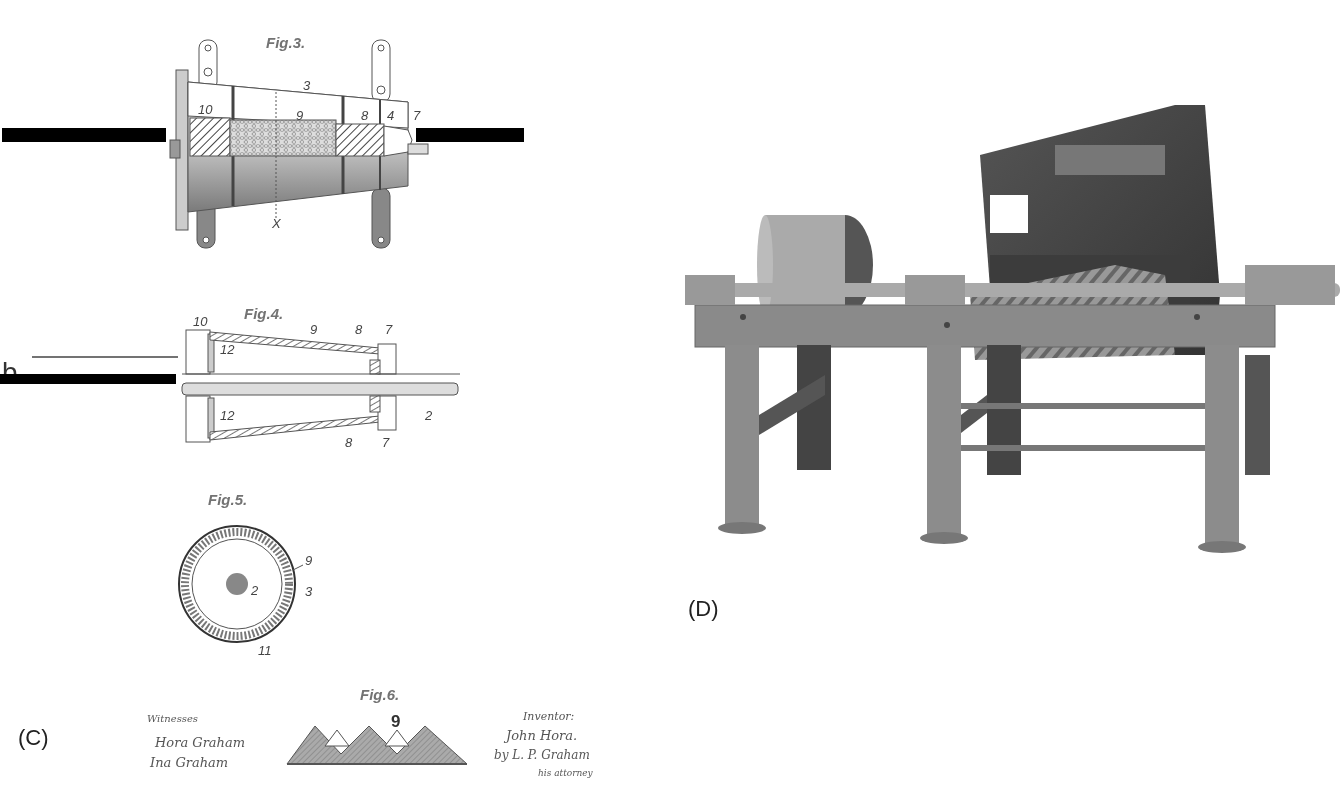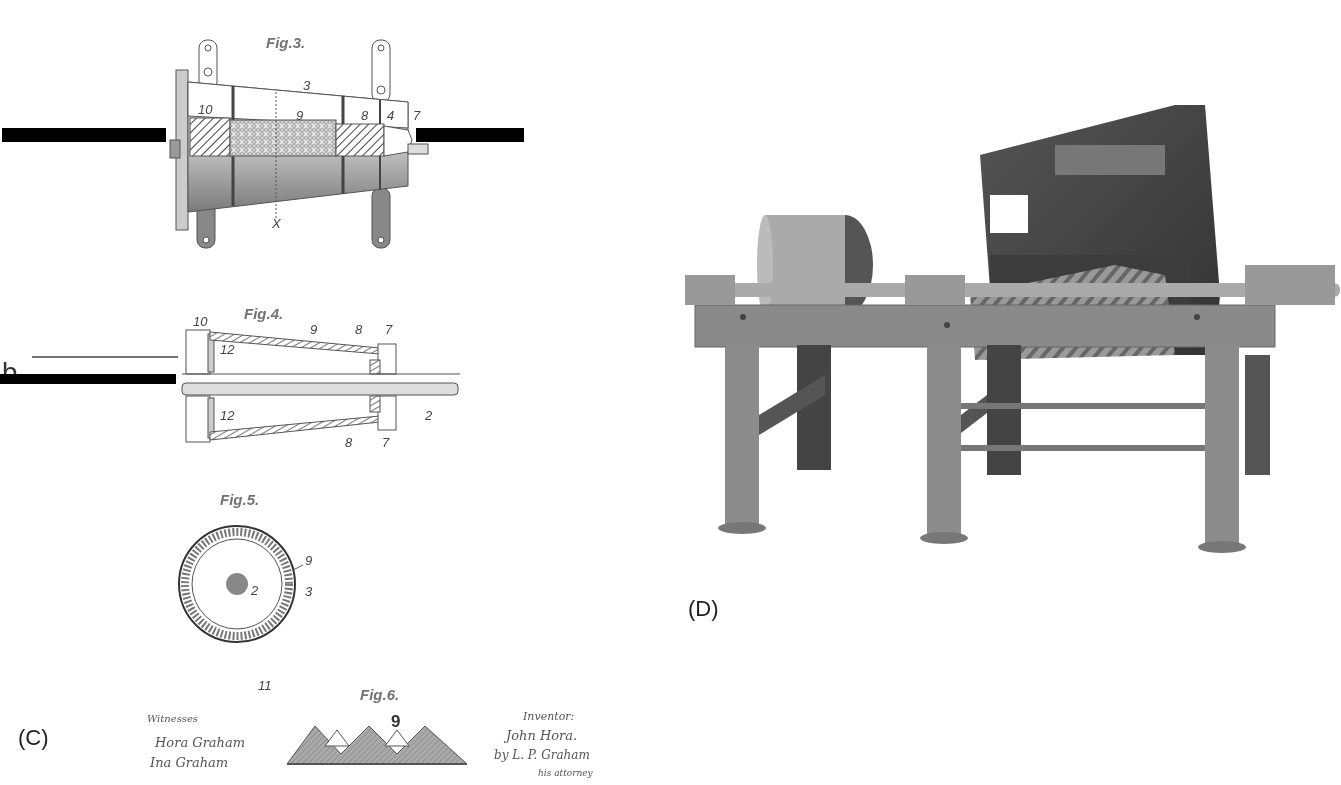--- a/index.html
+++ b/index.html
@@ -106,32 +106,32 @@
 <div class="abs num" style="left:193px;top:314px;">10</div>
 <div class="abs num" style="left:310px;top:322px;">9</div>
 <div class="abs num" style="left:355px;top:322px;">8</div>
 <div class="abs num" style="left:385px;top:322px;">7</div>
 <div class="abs num" style="left:220px;top:342px;">12</div>
 <div class="abs num" style="left:220px;top:408px;">12</div>
 <div class="abs num" style="left:425px;top:408px;">2</div>
 <div class="abs num" style="left:345px;top:435px;">8</div>
 <div class="abs num" style="left:382px;top:435px;">7</div>
 
-<div class="abs figlabel" style="left:208px;top:491px;margin-left:12px;">Fig.5.</div>
+<div class="abs figlabel" style="left:208px;top:491px;">Fig.5.</div>
 <svg style="left:175px;top:525px;" width="140" height="120">
   <circle cx="62" cy="59" r="58" fill="#fff" stroke="#333" stroke-width="2"></circle>
   <circle cx="62" cy="59" r="52" fill="none" stroke="#777" stroke-width="8" stroke-dasharray="2,2"></circle>
   <circle cx="62" cy="59" r="45" fill="#fff" stroke="#555"></circle>
   <circle cx="62" cy="59" r="11" fill="#888"></circle>
   <line x1="118" y1="45" x2="128" y2="40" stroke="#555"></line>
 </svg>
 <div class="abs num" style="left:305px;top:553px;">9</div>
 <div class="abs num" style="left:305px;top:584px;">3</div>
 <div class="abs num" style="left:251px;top:583px;">2</div>
-<div class="abs num" style="left:258px;top:643px;margin-top:35px;">11</div>
+<div class="abs num" style="left:258px;top:643px;">11</div>
 
 <div class="abs figlabel" style="left:360px;top:686px;">Fig.6.</div>
 <svg style="left:285px;top:718px;" width="185" height="50">
   <defs>
     <pattern id="hatch6" width="4" height="4" patternUnits="userSpaceOnUse" patternTransform="rotate(45)">
       <rect width="4" height="4" fill="#aaa"></rect>
       <line x1="0" y1="0" x2="0" y2="4" stroke="#777" stroke-width="1"></line>
     </pattern>
   </defs>
   <polygon points="2,46 30,8 56,36 84,8 112,36 140,8 182,46" fill="url(#hatch6)" stroke="#555"></polygon>

